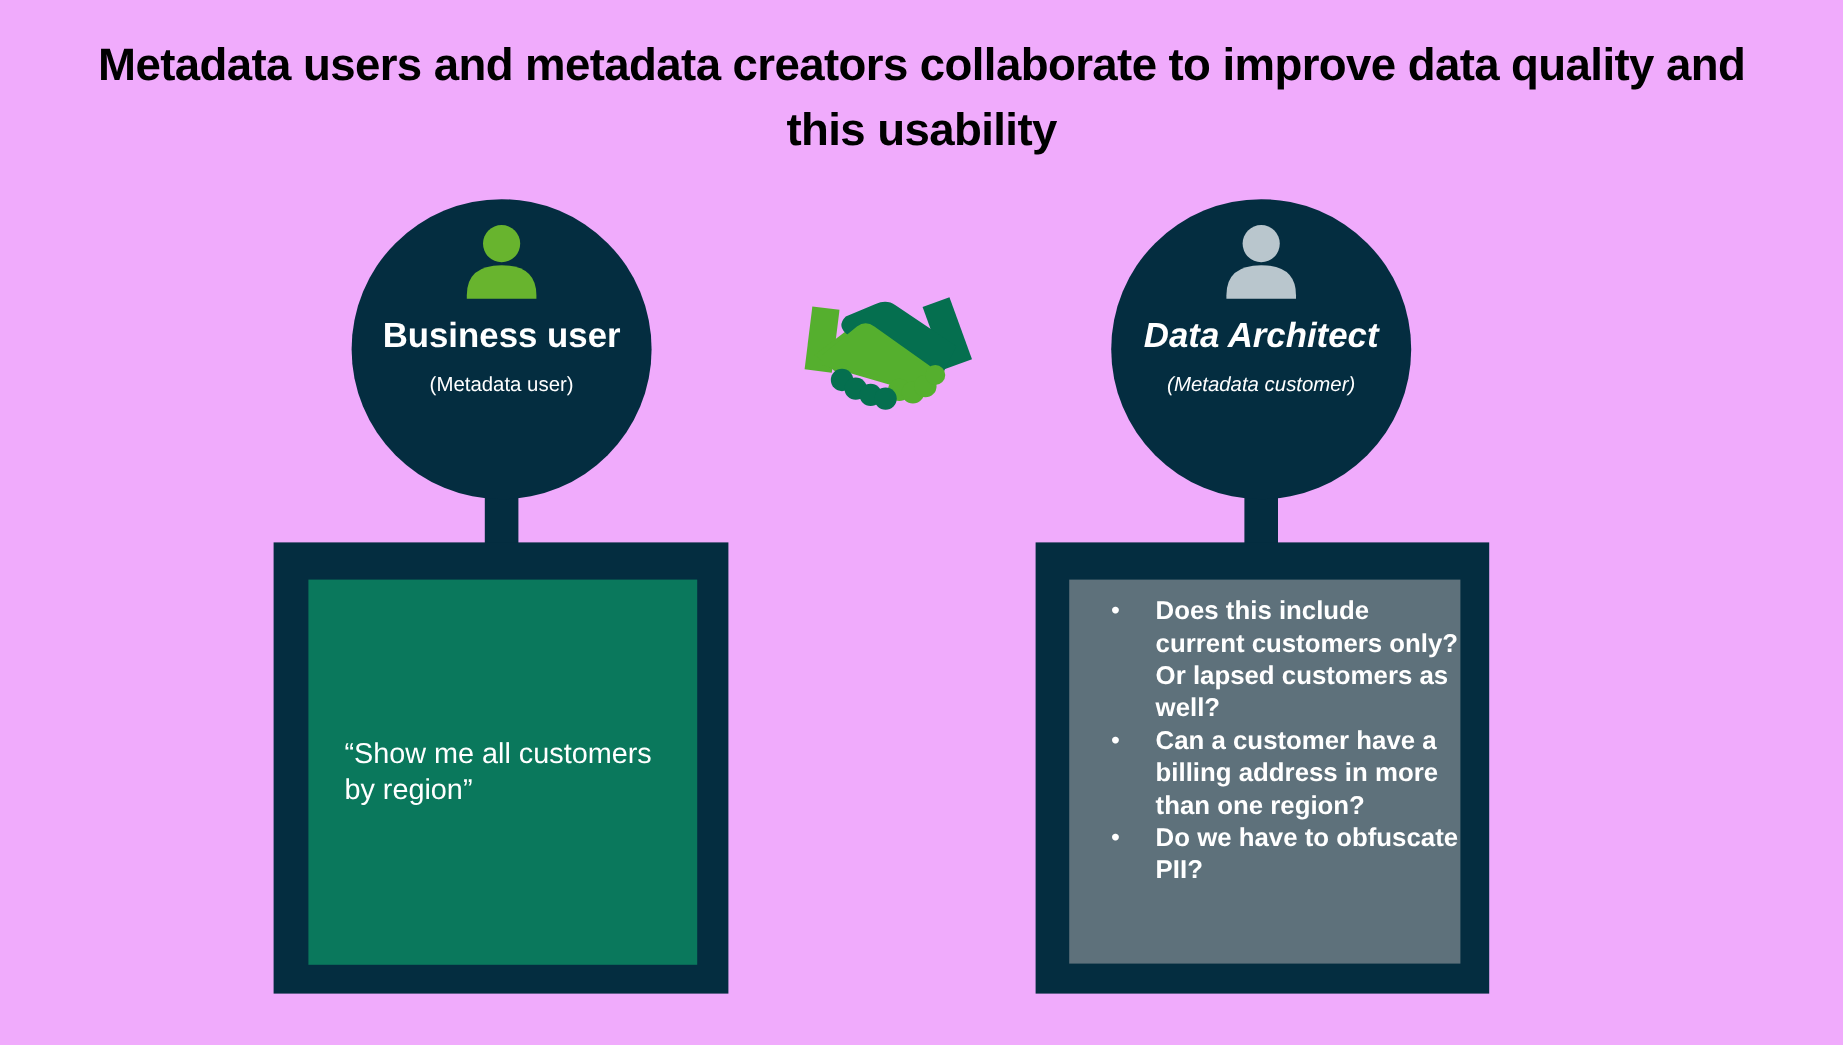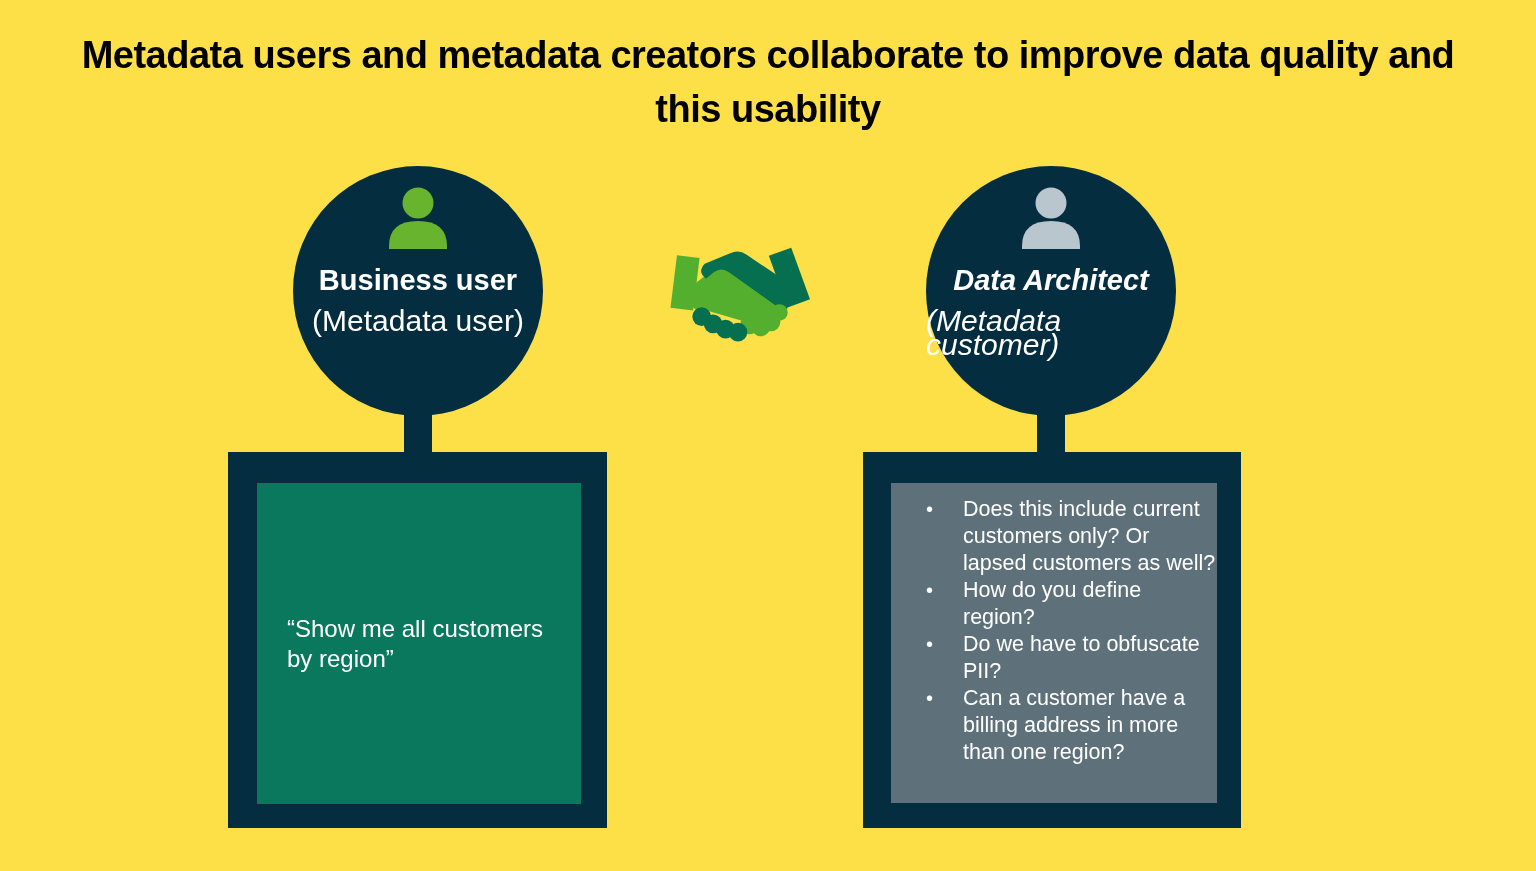--- a/index.html
+++ b/index.html
@@ -11,56 +11,56 @@
     --shake-light:#55af2e;
     --shake-dark:#056f4f;
     --title-black:#000000;
     --text-white:#ffffff;
   }
   *{margin:0;padding:0;box-sizing:border-box;}
   html,body{background:#ffffff;}
   .canvas{
     position:relative;
     width:1536px;height:871px;
-    background:#fde047;
+    background:#f0abfc;
     font-family:"Liberation Sans",sans-serif;
     overflow:hidden;
   }
   .title{
     position:absolute;top:28px;left:0;right:0;
     text-align:center;
     font-size:38px;line-height:54px;font-weight:700;
     letter-spacing:-0.5px;
     color:var(--title-black);
   }
   .title-line{display:block;}
 
   .bubble{
     position:absolute;
     width:250px;height:250px;border-radius:50%;
     background:var(--dark-navy);
     display:flex;flex-direction:column;align-items:center;
     padding-top:21px;
-    text-align:left;
+    text-align:right;
   }
   .bubble-left{left:293px;top:166px;}
   .bubble-right{left:926px;top:166px;font-style:italic;}
 
   .person-icon{display:block;width:60px;height:63px;}
   .person-icon svg{display:block;width:100%;height:100%;}
 
   .role{
     margin-top:15px;
     color:var(--text-white);
     font-size:29px;font-weight:700;line-height:30px;
   }
   .subrole{
     margin-top:14px;
     color:var(--text-white);
-    font-size:30px;line-height:24px;
+    font-size:17px;line-height:24px;
   }
 
   .stem{
     position:absolute;top:400px;width:28px;height:56px;
     background:var(--dark-navy);
   }
   .stem-left{left:404px;}
   .stem-right{left:1037px;}
 
   .panel{
@@ -86,21 +86,21 @@
     background:var(--slate-gray);
   }
   .questions-list{
     list-style:none;
     margin-top:13px;
   }
   .questions-list li{
     position:relative;
     color:var(--text-white);
     font-size:21.5px;line-height:27px;
-    padding-left:72px;
+    padding-left:72px;font-weight:bold;
   }
   .questions-list li::before{
     content:"\2022";
     position:absolute;left:35px;top:0;
     font-size:20px;
   }
 
   .handshake{position:absolute;left:656px;top:242px;width:166px;height:114px;}
   .handshake svg{display:block;width:100%;height:100%;}
 </style>
@@ -168,20 +168,19 @@
       </svg>
     </span>
     <div class="role">Data Architect</div>
     <div class="subrole">(Metadata customer)</div>
   </div>
 
   <div class="panel panel-right">
     <div class="panel-inner questions-panel">
       <ul class="questions-list">
           <li>Does this include current customers only? Or lapsed customers as well?</li>
-          <li>How do you define region?</li>
+          <li>Can a customer have a billing address in more than one region?</li>
           <li>Do we have to obfuscate PII?</li>
-          <li>Can a customer have a billing address in more than one region?</li>
         </ul>
     </div>
   </div>
 
 </div>
 
 </body></html>

